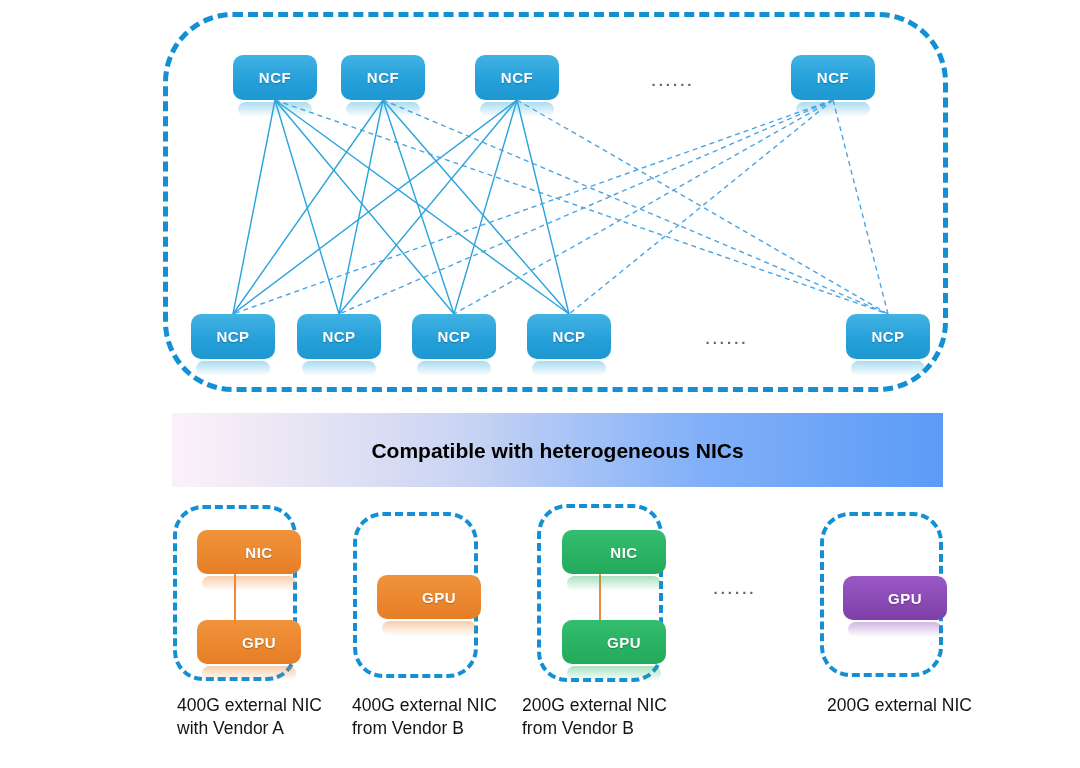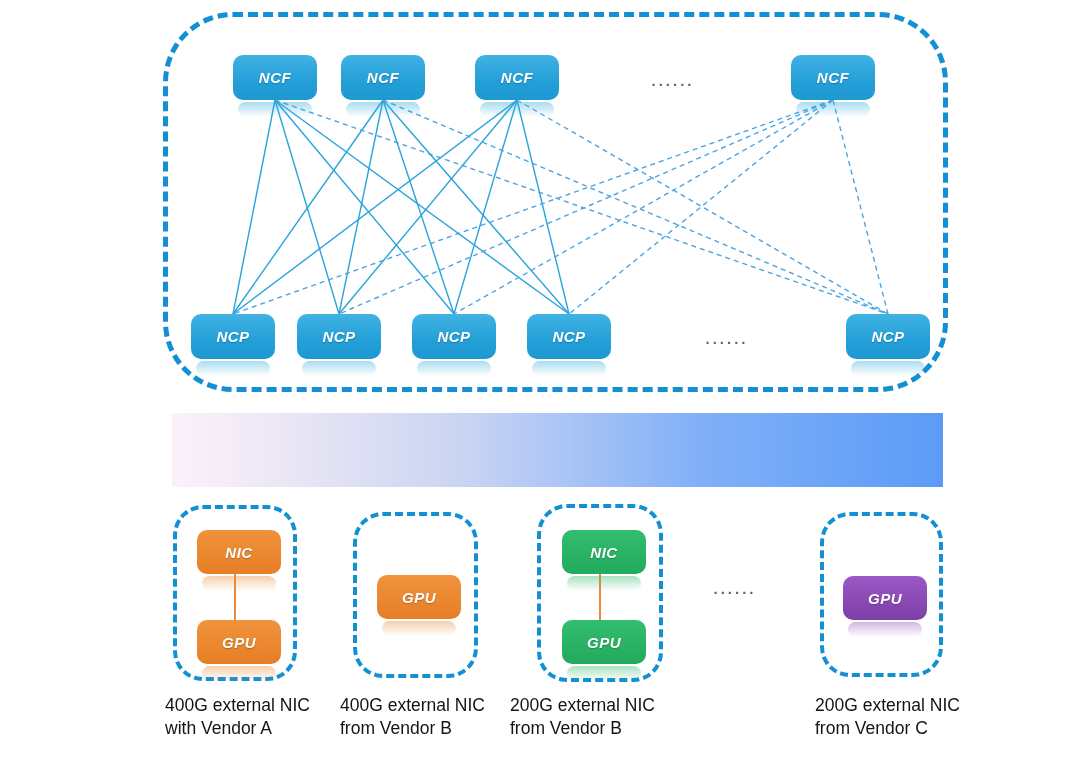--- a/index.html
+++ b/index.html
@@ -10,21 +10,21 @@
   
   .fabric-box{
     position:absolute;left:163px;top:12px;width:785px;height:380px;
     border:5px dashed #1390d4;border-radius:70px;box-sizing:border-box;
   }
   .edges-svg{position:absolute;left:0;top:0;width:1080px;height:768px;pointer-events:none;z-index:1;}
   
   .node,.chip{
     position:absolute;display:flex;align-items:center;justify-content:center;
     color:#fff;font-weight:bold;border-radius:10px;z-index:2;
-    font-size:15px;letter-spacing:.5px;text-shadow:0 1px 1px rgba(0,0,0,.25);font-style:italic;
+    font-size:15px;letter-spacing:.5px;text-shadow:0 1px 1px rgba(0,0,0,.25);
   }
   .node{width:84px;height:45px;background:linear-gradient(180deg,#41b2e3 0%,#239fd8 60%,#1f98d2 100%);}
   .node::after,.chip::after{
     content:"";position:absolute;left:5px;right:5px;top:calc(100% + 2px);height:15px;
     border-radius:9px;background:linear-gradient(180deg,var(--refl),rgba(255,255,255,0));
   }
   .node{--refl:rgba(41,167,220,.40);}
   .chip{width:84px;height:44px;}
   .chip.orange{background:linear-gradient(180deg,#f0933c 0%,#e67e26 100%);--refl:rgba(232,132,47,.40);}
   .chip.green{background:linear-gradient(180deg,#33bd6e 0%,#23aa5c 100%);--refl:rgba(42,181,101,.40);}
@@ -38,24 +38,24 @@
   .banner{
     position:absolute;left:172px;top:413px;width:771px;height:74px;z-index:2;
     background:linear-gradient(90deg,#fcf1fa 0%,#ece7f5 14%,#c9d4f3 38%,#82b0f8 68%,#5b9bf7 100%);
     display:flex;flex-direction:column;align-items:center;justify-content:center;
     color:#000;font-weight:bold;font-size:21px;line-height:31px;text-align:center;
   }
   
   .host{
     position:absolute;border:4px dashed #1390d4;border-radius:30px;box-sizing:border-box;z-index:2;
   }
-  .host .chip{position:absolute;}
+  .host .chip{position:absolute;padding-left:20px;}
   .connector{position:absolute;width:2px;background:#ed8a3a;left:calc(50% - 1px);z-index:1;}
   .caption{
-    position:absolute;color:#141414;font-size:17.5px;line-height:23px;z-index:2;
+    position:absolute;color:#141414;font-size:17.5px;line-height:23px;z-index:2;margin-left:12px;
   }
 </style>
 </head>
 <body>
 
 <div class="canvas">
 
   <svg class="edges-svg" id="edges-svg">
       <line x1="275" y1="100" x2="233" y2="314" stroke="#2aa3dc" stroke-width="1.4"></line>
       <line x1="275" y1="100" x2="339" y2="314" stroke="#2aa3dc" stroke-width="1.4"></line>
@@ -88,20 +88,21 @@
   <div class="node" style="left:791px;top:55px;">NCF</div>
 
   <div class="node" style="left:191px;top:314px;">NCP</div>
   <div class="node" style="left:297px;top:314px;">NCP</div>
   <div class="node" style="left:412px;top:314px;">NCP</div>
   <div class="node" style="left:527px;top:314px;">NCP</div>
   <div class="dots" style="left:692px;top:330px;">......</div>
   <div class="node" style="left:846px;top:314px;">NCP</div>
 
   <div class="banner">
+    <div>Compatible with heterogeneous NICs</div>
   </div>
 
   <div class="host" style="left:173px;top:505px;width:124px;height:176px;">
     <div class="connector" style="top:65px;height:46px;"></div>
     <div class="chip orange" style="left:20px;top:21px;">NIC</div>
     <div class="chip orange" style="left:20px;top:111px;">GPU</div>
   </div>
 
   <div class="host" style="left:353px;top:512px;width:125px;height:166px;">
     <div class="chip orange" style="left:20px;top:59px;">GPU</div>
@@ -126,16 +127,15 @@
   <div class="caption" style="left:340px;top:694px;">
     <div>400G external NIC</div>
     <div>from Vendor B</div>
   </div>
   <div class="caption" style="left:510px;top:694px;">
     <div>200G external NIC</div>
     <div>from Vendor B</div>
   </div>
   <div class="caption" style="left:815px;top:694px;">
     <div>200G external NIC</div>
-    <div>from Vendor C</div>
   </div>
 
 </div>
 
 </body></html>

